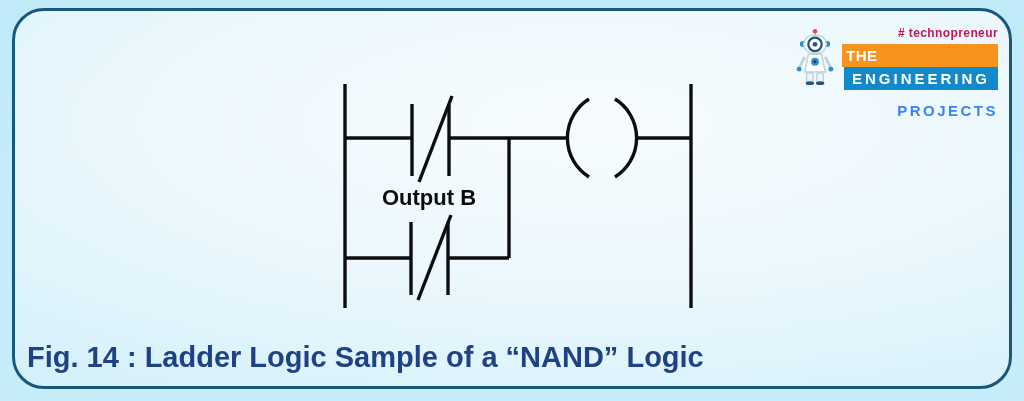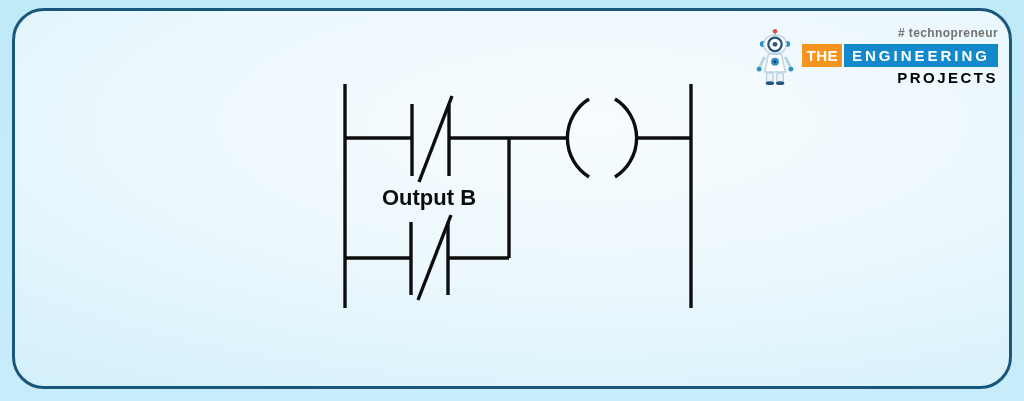--- a/index.html
+++ b/index.html
@@ -30,35 +30,35 @@
     font-size:29px;font-weight:600;color:#1f4287;
     letter-spacing:0px;
   }
   .logo{
     position:absolute;right:26px;top:26px;
     display:flex;align-items:flex-start;
   }
   .robot{margin-right:6px;margin-top:2px;}
   .logo-right{display:flex;flex-direction:column;align-items:flex-end;}
   .tagline{
-    font-size:12px;font-weight:bold;color:#737373;
+    font-size:12px;font-weight:bold;color:#be185d;
     letter-spacing:0.4px;margin-bottom:4px;
   }
-  .wordmark{display:flex;}
+  .wordmark{display:flex;flex-direction:column;}
   .w-the{
     background:#f7941d;color:#ffffff;font-weight:bold;font-size:15px;
     padding:3px 4px;letter-spacing:0.5px;
   }
   .w-eng{
     background:#1289cb;color:#ffffff;font-weight:bold;font-size:15px;
     padding:3px 8px;margin-left:2px;letter-spacing:3px;text-align:right;
   }
   .w-proj{
-    color:#000000;font-weight:bold;font-size:15px;
-    letter-spacing:2.5px;margin-top:2px;
+    color:#3b82f6;font-weight:bold;font-size:15px;
+    letter-spacing:2.5px;margin-top:12px;
   }
 </style>
 </head>
 <body>
 
 <div class="stage">
 
   <div class="panel"></div>
 
   <svg class="ladder-svg" width="1024" height="401" viewBox="0 0 1024 401" fill="none" stroke="#0d0d0d" stroke-width="3.4">
@@ -79,20 +79,21 @@
 
     <path d="M345 258 H411"></path>
     <path d="M411 222 V295"></path>
     <path d="M448 222 V295"></path>
     <path d="M418 300 L451 215"></path>
     <path d="M448 258 H509"></path>
   </svg>
 
   <div class="lbl lbl-b">Output B</div>
 
+  <div class="caption">Fig. 14 : Ladder Logic Sample of a “NAND” Logic</div>
 
   <div class="logo">
     <svg class="robot" width="42" height="58" viewBox="0 0 44 62">
       <line x1="22" y1="10" x2="22" y2="4" stroke="#9fc0d3" stroke-width="2"></line>
       <circle cx="22" cy="3.5" r="2.4" fill="#e8483f"></circle>
       <circle cx="9" cy="17" r="3.2" fill="#2d8fc6"></circle>
       <circle cx="35" cy="17" r="3.2" fill="#2d8fc6"></circle>
       <rect x="10" y="8" width="24" height="19" rx="9" fill="#ffffff" stroke="#b9d2e0" stroke-width="1.6"></rect>
       <circle cx="22" cy="17.5" r="7.2" fill="#ffffff" stroke="#25567d" stroke-width="2.4"></circle>
       <circle cx="22" cy="17.5" r="2.6" fill="#25567d"></circle>

